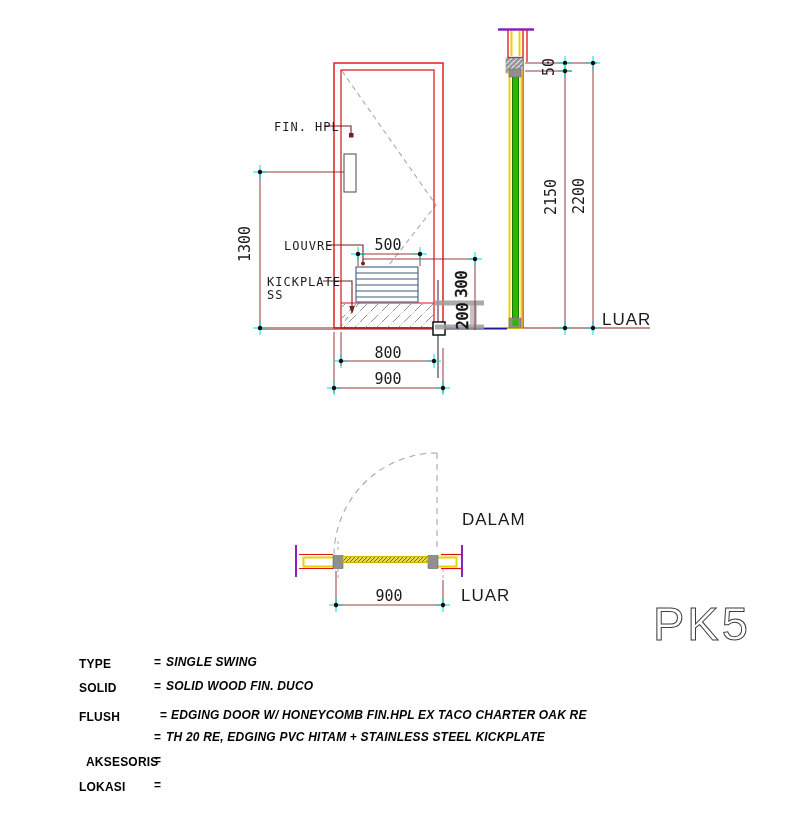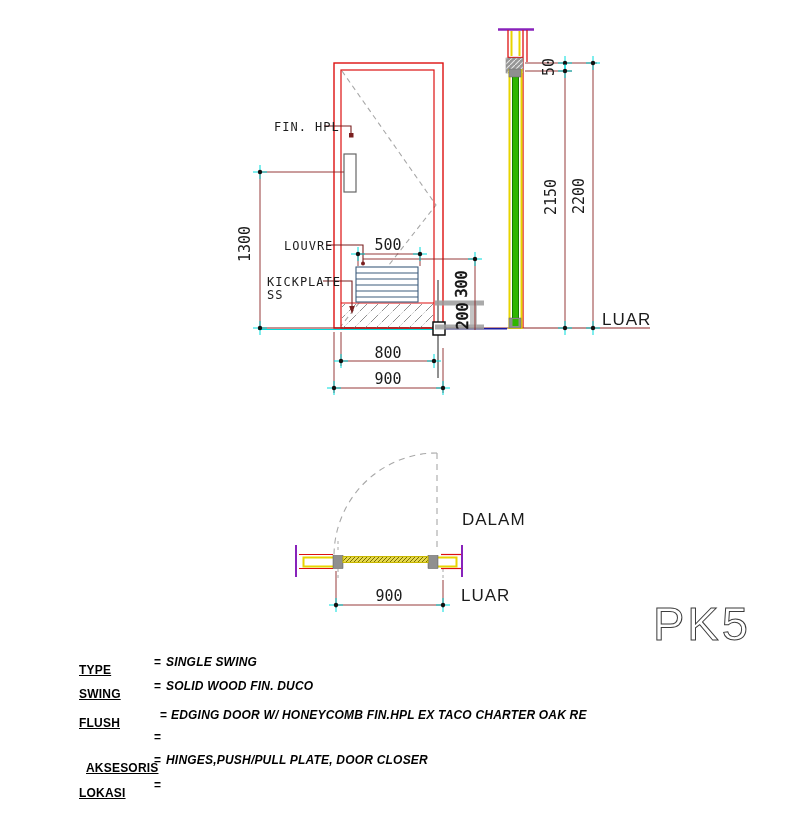--- a/index.html
+++ b/index.html
@@ -8,21 +8,21 @@
           font-family:"Liberation Sans",sans-serif;}
   #cad{position:absolute;left:0;top:0;}
   .dimtxt{font-family:"DejaVu Sans Mono",monospace;font-size:15px;fill:#1c1c1c;}
   .dimtxt-b{font-family:"DejaVu Sans Mono",monospace;font-size:15px;fill:#111;stroke:#111;stroke-width:.6;}
   .lbltxt{font-family:"DejaVu Sans Mono",monospace;font-size:12px;fill:#1c1c1c;letter-spacing:1px;}
   .bigtxt{font-family:"Liberation Sans",sans-serif;font-size:17px;fill:#1b1b1b;letter-spacing:1px;}
   .codetxt{font-family:"Liberation Sans",sans-serif;font-size:47px;fill:none;stroke:#3d3d3d;stroke-width:1;letter-spacing:3px;}
   
   .spec-row{position:absolute;left:0;top:0;width:700px;height:16px;
             font-weight:bold;font-size:12px;color:#000;letter-spacing:.2px;white-space:nowrap;}
-  .spec-label{position:absolute;left:79px;top:8px;text-decoration:underline;}
+  .spec-label{position:absolute;left:79px;top:2px;}
   .spec-label.indent{left:86px;}
   .spec-eq{position:absolute;left:154px;top:0;}
   .spec-value{position:absolute;left:166px;top:0;font-style:italic;}
 </style>
 </head>
 <body>
 
 <div id="canvas">
 
 <svg id="cad" width="795" height="650" viewBox="0 0 795 650" xmlns="http://www.w3.org/2000/svg">
@@ -195,37 +195,37 @@
   <text class="codetxt" x="653" y="640">PK5</text>
 </svg>
 
 <div>
   <div class="spec-row" style="top:655px">
     <span class="spec-label">TYPE</span>
     <span class="spec-eq">=</span>
     <span class="spec-value">SINGLE SWING</span>
   </div>
   <div class="spec-row" style="top:679px">
-    <span class="spec-label">SWING</span>
+    <span class="spec-label">SOLID</span>
     <span class="spec-eq">=</span>
     <span class="spec-value">SOLID WOOD FIN. DUCO</span>
   </div>
   <div class="spec-row" style="top:708px">
     <span class="spec-label">FLUSH</span>
     <span class="spec-eq" style="left:160px">=</span>
     <span class="spec-value" style="left:171px">EDGING DOOR W/ HONEYCOMB FIN.HPL EX TACO CHARTER OAK RE</span>
   </div>
   <div class="spec-row" style="top:730px">
     <span class="spec-label"></span>
     <span class="spec-eq">=</span>
+    <span class="spec-value">TH 20 RE, EDGING PVC HITAM + STAINLESS STEEL KICKPLATE</span>
   </div>
   <div class="spec-row" style="top:753px">
     <span class="spec-label indent">AKSESORIS</span>
     <span class="spec-eq">=</span>
-    <span class="spec-value">HINGES,PUSH/PULL PLATE, DOOR CLOSER</span>
   </div>
   <div class="spec-row" style="top:778px">
     <span class="spec-label">LOKASI</span>
     <span class="spec-eq">=</span>
   </div>
 </div>
 
 </div>
 
 </body></html>

